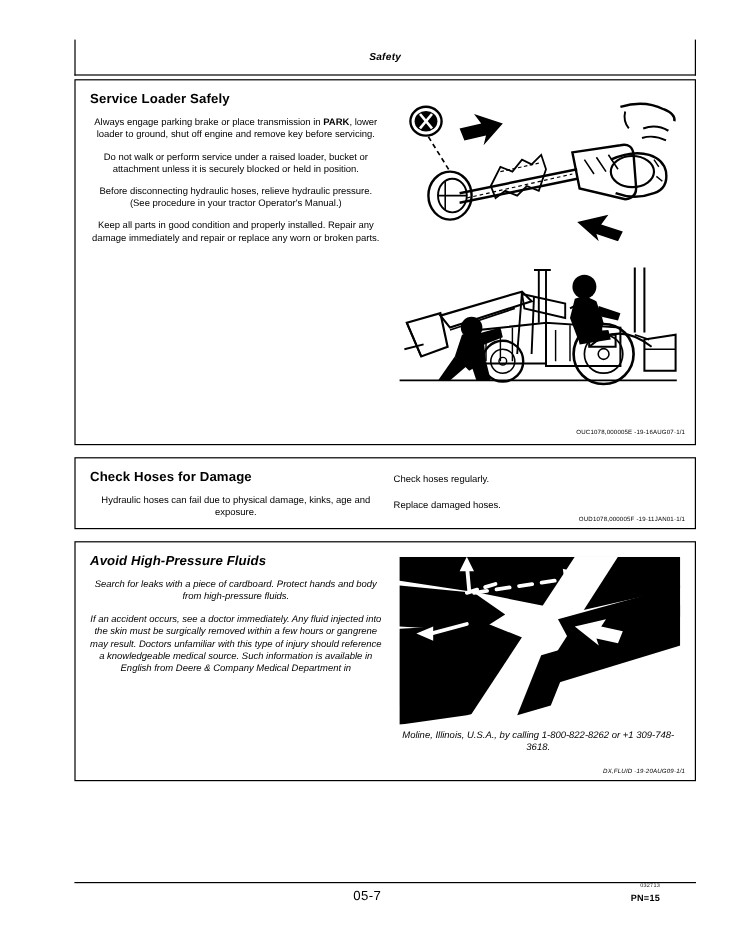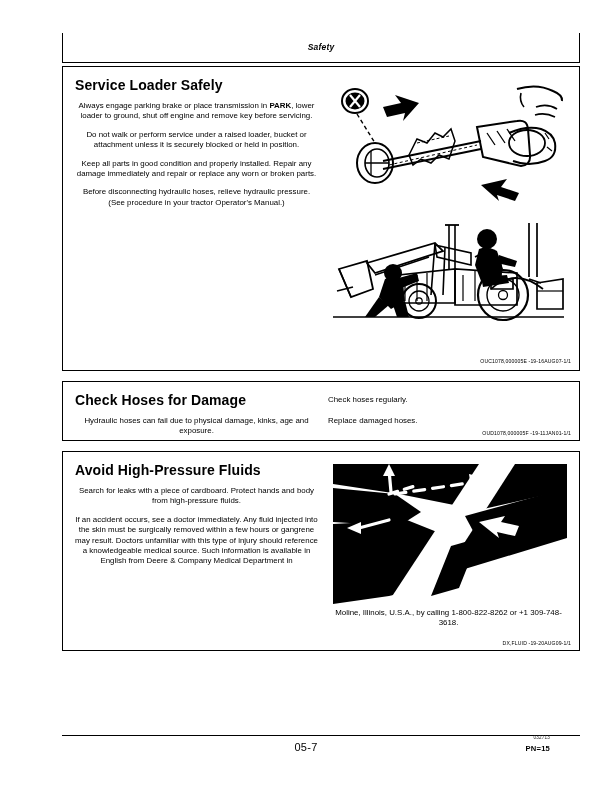--- a/index.html
+++ b/index.html
@@ -68,21 +68,21 @@
     width: 243px;
   }
   .col-right {
     position: absolute;
     left: 265px;
     top: 10px;
     width: 241px;
   }
 
   h2.sec-title {
-    font-size: 14px;
+    font-size: 11px;
     font-weight: bold;
     margin: 0 0 8px 0;
     letter-spacing: 0.1px;
   }
 
   p.body {
     font-size: 7.9px;
     line-height: 10.4px;
     margin: 0 0 8px 0;
     text-align: center;
@@ -159,22 +159,22 @@
 
   <div class="article" style="top:66px; height:305px;">
     <div class="art-inner">
 
       <div class="col-left">
         <h2 class="sec-title">Service Loader Safely</h2>
 
         <p class="body"><span>Always engage parking brake or place transmission in </span><b>PARK</b><span>, lower loader to ground, shut off engine and remove key before servicing.</span></p>
 
         <p class="body">Do not walk or perform service under a raised loader, bucket or attachment unless it is securely blocked or held in position.</p>
+        <p class="body">Before disconnecting hydraulic hoses, relieve hydraulic pressure.  (See procedure in your tractor Operator's Manual.)</p>
         <p class="body">Keep all parts in good condition and properly installed. Repair any damage immediately and repair or replace any worn or broken parts.</p>
-        <p class="body">Before disconnecting hydraulic hoses, relieve hydraulic pressure.  (See procedure in your tractor Operator's Manual.)</p>
       </div>
 
       <div class="figure" style="left:268px; top:14px; width:235px; height:120px;">
         <svg width="235" height="120" viewBox="0 0 235 120" aria-hidden="true">
           <g fill="none" stroke="#000" stroke-width="1.6">
 
             <ellipse cx="24" cy="20" rx="13" ry="12" stroke-width="2"></ellipse>
             <ellipse cx="24" cy="20" rx="9.5" ry="8.5" fill="#000" stroke="none"></ellipse>
             <path d="M19 14 L29 26 M29 14 L19 26" stroke="#fff" stroke-width="2.2"></path>
 
@@ -282,21 +282,21 @@
         <p class="body">Hydraulic hoses can fail due to physical damage, kinks, age and exposure.</p>
       </div>
       <div class="col-right" style="top:13px;">
         <p class="tight">Check hoses regularly.</p>
         <p class="tight">Replace damaged hoses.</p>
       </div>
       <div class="caption-code" style="bottom:4px;">OUD1078,000005F  -19-11JAN01-1/1</div>
     </div>
   </div>
 
-  <div class="article" style="top:451px; height:200px;">
+  <div class="article" style="top:451px; height:200px;font-style:italic;">
     <div class="art-inner">
 
       <div class="col-left">
         <h2 class="sec-title">Avoid High-Pressure Fluids</h2>
         <p class="body">Search for leaks with a piece of cardboard. Protect hands and body from high-pressure fluids.</p>
         <p class="body">If an accident occurs, see a doctor immediately.  Any fluid injected into the skin must be surgically removed within a few hours or gangrene may result.  Doctors unfamiliar with this type of injury should reference a knowledgeable medical source.  Such information is available in English from Deere &amp; Company Medical Department in</p>
       </div>
 
       <div class="figure" style="left:266px; top:12px; width:238px; height:140px;">
         <svg width="238" height="140" viewBox="0 0 238 140" aria-hidden="true">

